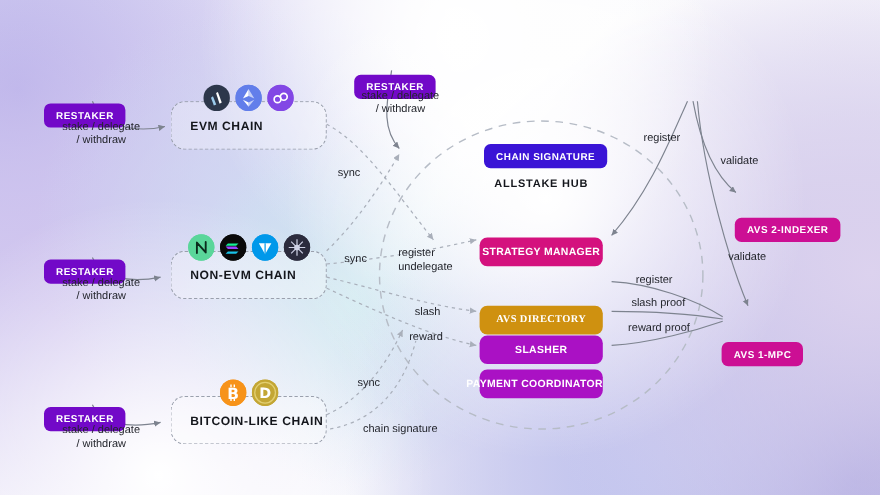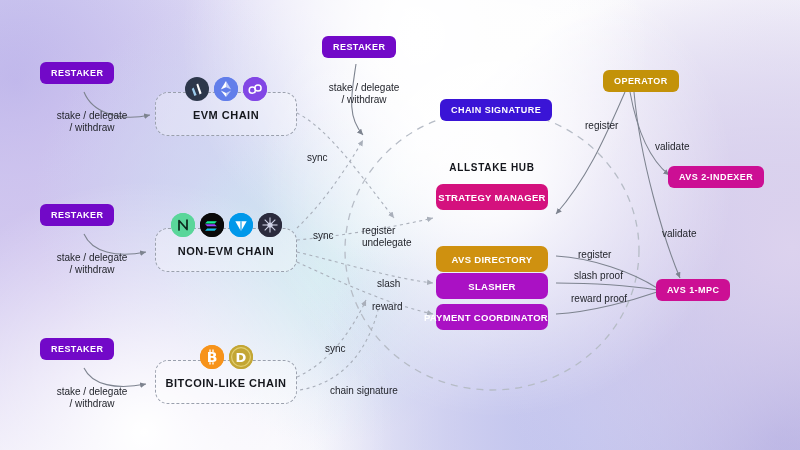--- a/index.html
+++ b/index.html
@@ -24,45 +24,46 @@
   .bg-l9{background:radial-gradient(circle at 18% 96%, #ffffff 0%, rgba(255,255,255,0) 32%);}
   .bg-l10{background:radial-gradient(circle at 62% 40%, #ffffff 0%, rgba(255,255,255,0) 42%);}
 
   
   #edges{position:absolute;inset:0;width:800px;height:450px;}
 
   
   .pill{
     position:absolute;display:flex;align-items:center;justify-content:center;
     border-radius:7px;color:#fff;font-weight:bold;letter-spacing:.45px;
-    white-space:nowrap;box-sizing:border-box;
+    white-space:nowrap;box-sizing:border-box;margin-top:32px;
   }
   .pill-sm{font-size:9px;height:22px;padding:0 11px;border-radius:6px;}
   .pill-hub{font-size:9.5px;height:26px;border-radius:7px;letter-spacing:.3px;}
 
   .c-restaker{background:#7209c8;}
   .c-chainsig{background:#3a14d6;}
   .c-operator{background:#c39209;}
   .c-avs{background:#cc0f94;}
   .c-strategy{background:#d4117e;}
   .c-delegation{background:#d4117e;}
-  .c-directory{background:#cf9110;}
+  .c-directory{background:#cf9110;font-family:Liberation Serif, serif;}
   .c-slasher{background:#aa11c4;}
   .c-payment{background:#aa11c4;}
 
   
   .chain{
     position:absolute;box-sizing:border-box;
     border:1.3px dashed #9aa0ad;border-radius:13px;
     background:rgba(255,255,255,0.30);
   }
   .chain-label{
-    position:absolute;left:0;right:0;text-align:center;
+    position:absolute;left:0;right:0;text-align:left;
     font-size:11px;font-weight:bold;color:#14161c;letter-spacing:.5px;
     white-space:nowrap;
+    padding-left:18px;
   }
   .icon-row{position:absolute;left:0;right:0;display:flex;justify-content:center;gap:5px;}
   .coin{width:24px;height:24px;border-radius:50%;display:flex;align-items:center;
         justify-content:center;box-sizing:border-box;}
   .coin svg{display:block;}
 
   
   .elabel{
     position:absolute;font-size:10px;color:#23252c;line-height:12px;
     white-space:nowrap;font-family:"Liberation Sans",sans-serif;
@@ -284,23 +285,20 @@
   <div class="pill pill-hub c-directory" style="left:436px;top:246px;width:112px;">
     <span>AVS DIRECTORY</span>
   </div>
   <div class="pill pill-hub c-slasher" style="left:436px;top:273px;width:112px;">
     <span>SLASHER</span>
   </div>
   <div class="pill pill-hub c-payment" style="left:436px;top:304px;width:112px;justify-content:flex-end;">
     <span>PAYMENT COORDINATOR</span>
   </div>
 
-  <div class="pill pill-sm c-operator" style="left:603px;top:70px;">
-    <span>OPERATOR</span>
-  </div>
   <div class="pill pill-sm c-avs" style="left:668px;top:166px;">
     <span>AVS 2-INDEXER</span>
   </div>
   <div class="pill pill-sm c-avs" style="left:656px;top:279px;">
     <span>AVS 1-MPC</span>
   </div>
 
   <div class="elabel" style="left:585px;top:120px;">register</div>
   <div class="elabel" style="left:655px;top:141px;">validate</div>
   <div class="elabel" style="left:662px;top:228px;">validate</div>

